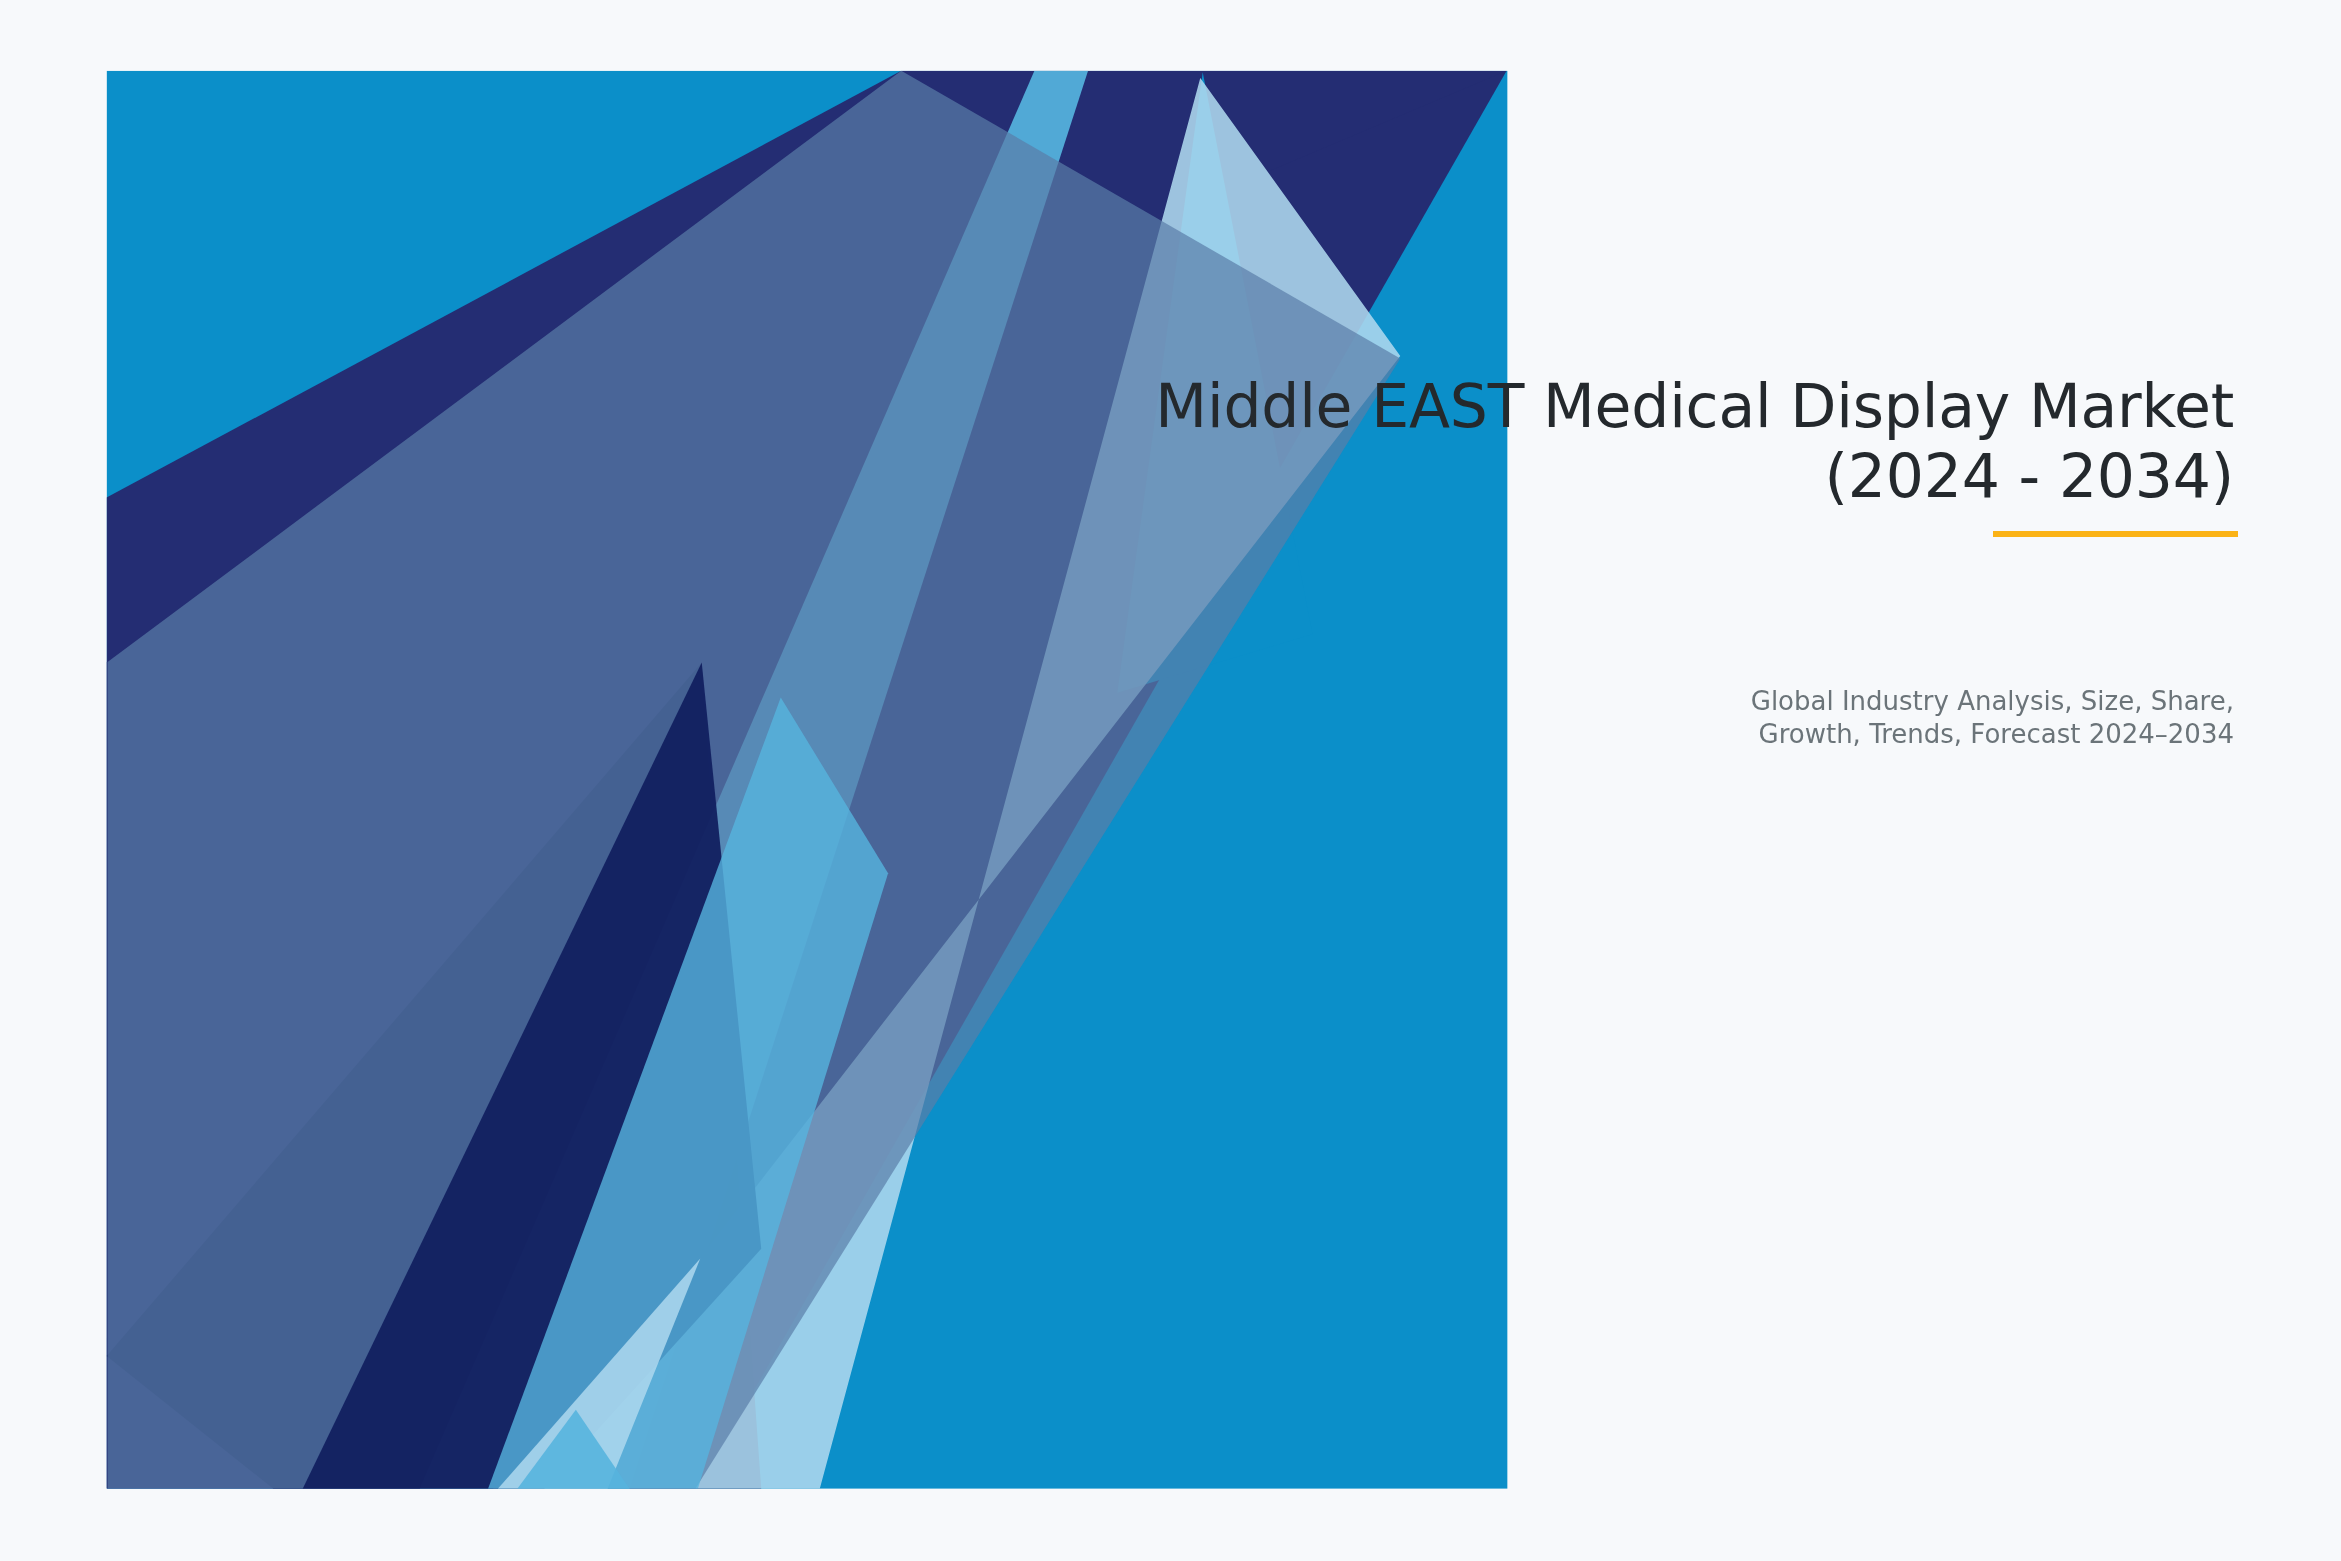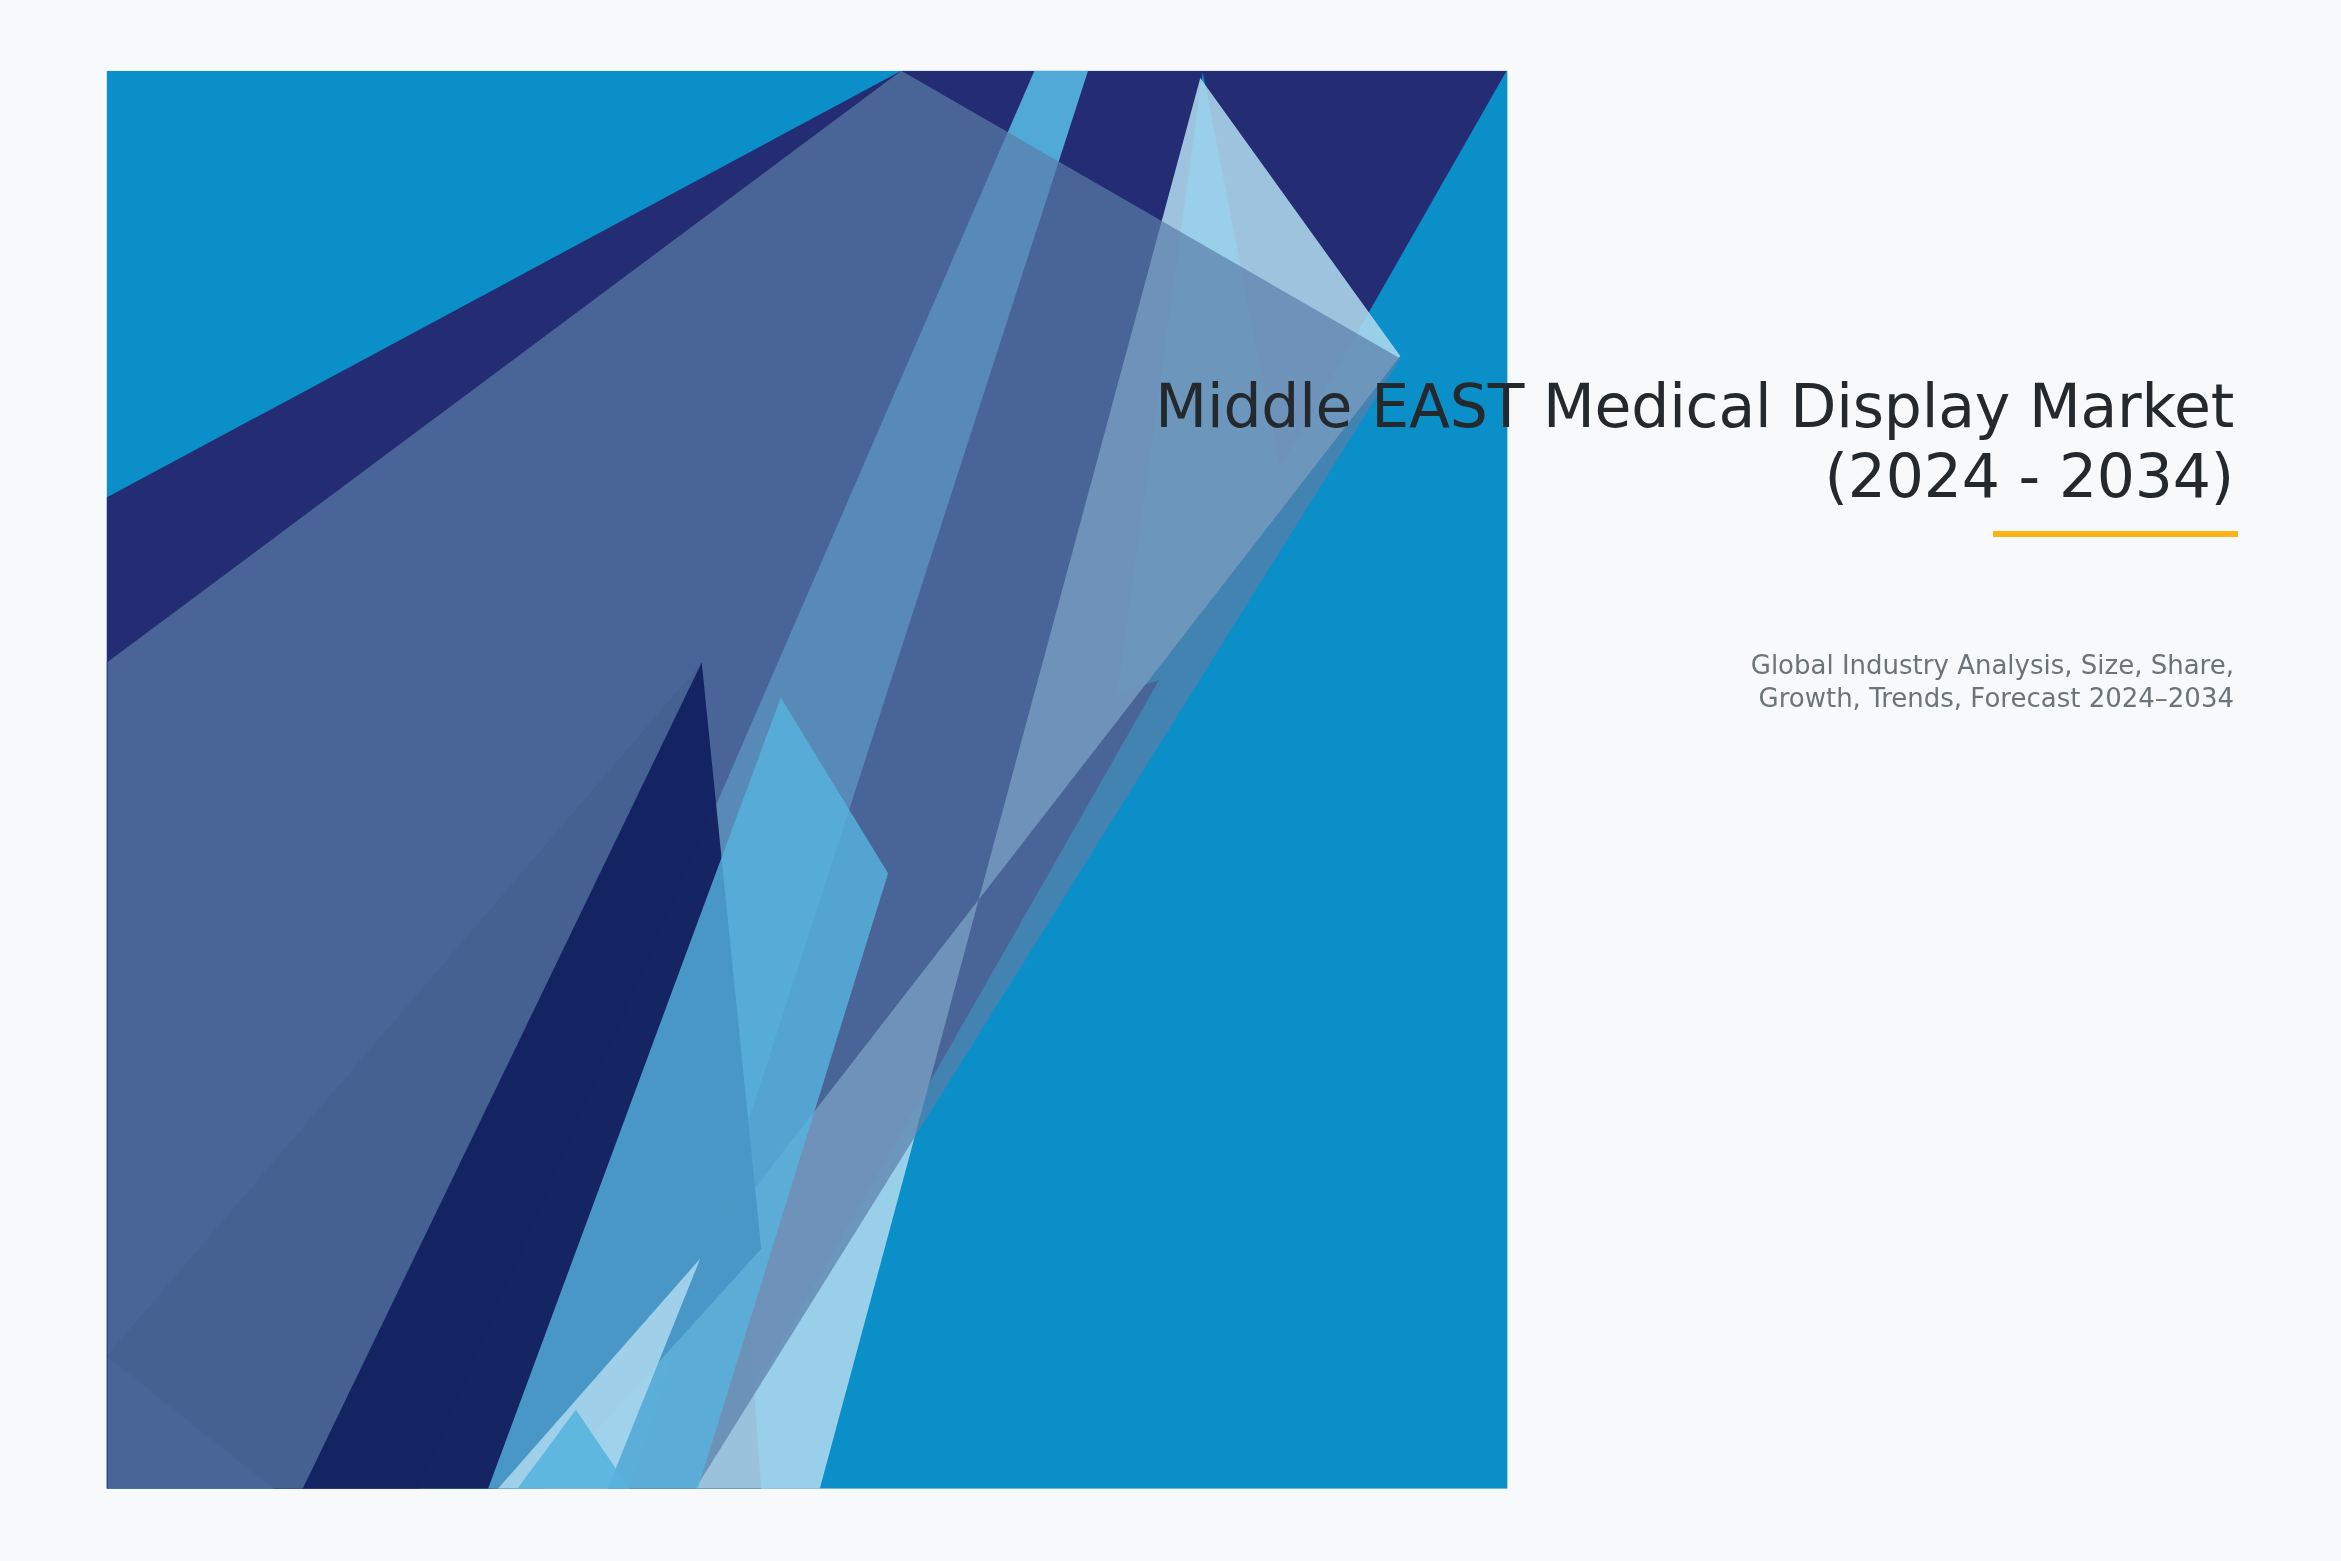--- a/index.html
+++ b/index.html
@@ -125,17 +125,17 @@
     </svg>
   </div>
 
   <div class="text-block">
     <h1 class="title" style="color: rgb(36, 41, 45);">Middle EAST Medical Display Market
 (2024 - 2034)</h1>
   </div>
 
   <div class="title-underline" style="background: rgb(251, 179, 22);"></div>
 
-  <p class="subtitle" style="color: rgb(107, 116, 121);">Global Industry Analysis, Size, Share,
+  <p class="subtitle" style="color: rgb(107, 116, 121); margin-top: 36px;">Global Industry Analysis, Size, Share,
 Growth, Trends, Forecast 2024–2034</p>
 
 </div>
 
 
 </body></html>

